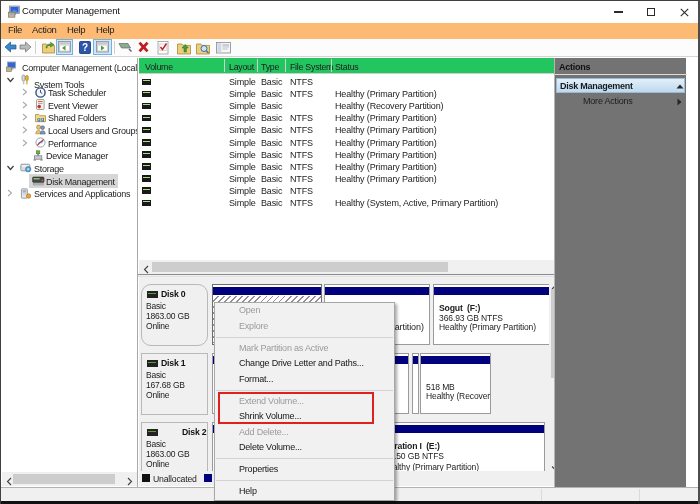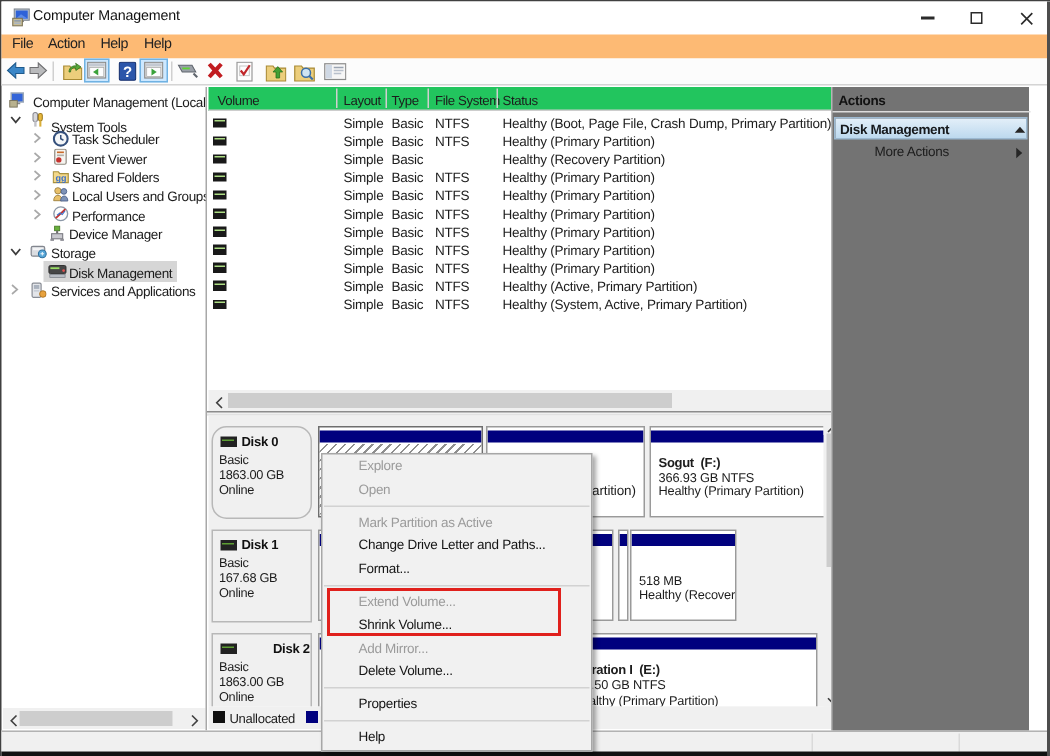--- a/index.html
+++ b/index.html
@@ -300,21 +300,20 @@
     <span class="vsep" style="left:192px;"></span>
   </div>
   <div id="volrows">
     <div class="vrow" style="top:75px;">
         <span class="vicon">
           <i></i>
         </span>
         <span class="vc" style="left:90px;">Simple</span>
         <span class="vc" style="left:122px;">Basic</span>
         <span class="vc" style="left:151px;">NTFS</span>
-        <span class="vc" style="left:196px;">Healthy (Boot, Page File, Crash Dump, Primary Partition)</span>
       </div>
     <div class="vrow" style="top:87.1px;">
         <span class="vicon">
           <i></i>
         </span>
         <span class="vc" style="left:90px;">Simple</span>
         <span class="vc" style="left:122px;">Basic</span>
         <span class="vc" style="left:151px;">NTFS</span>
         <span class="vc" style="left:196px;">Healthy (Primary Partition)</span>
       </div>
@@ -380,21 +379,20 @@
         <span class="vc" style="left:151px;">NTFS</span>
         <span class="vc" style="left:196px;">Healthy (Primary Partition)</span>
       </div>
     <div class="vrow" style="top:183.9px;">
         <span class="vicon">
           <i></i>
         </span>
         <span class="vc" style="left:90px;">Simple</span>
         <span class="vc" style="left:122px;">Basic</span>
         <span class="vc" style="left:151px;">NTFS</span>
-        <span class="vc" style="left:196px;">Healthy (Active, Primary Partition)</span>
       </div>
     <div class="vrow" style="top:196px;">
         <span class="vicon">
           <i></i>
         </span>
         <span class="vc" style="left:90px;">Simple</span>
         <span class="vc" style="left:122px;">Basic</span>
         <span class="vc" style="left:151px;">NTFS</span>
         <span class="vc" style="left:196px;">Healthy (System, Active, Primary Partition)</span>
       </div>
@@ -505,30 +503,30 @@
       </svg>
   </div>
   <div class="abs" id="statusbar">
     <span class="abs" style="left:540px;top:1px;width:1px;height:12px;background:#dadada;"></span>
     <span class="abs" style="left:638px;top:1px;width:1px;height:12px;background:#dadada;"></span>
   </div>
   <div class="abs" id="botblack"></div>
 
   <div class="abs" id="rborder"></div>
   <div class="abs" id="cmenu">
+    <div class="mi dis">Open</div>
     <div class="mi dis">Explore</div>
-    <div class="mi dis">Open</div>
     <div class="msep"></div>
     <div class="mi dis">Mark Partition as Active</div>
     <div class="mi">Change Drive Letter and Paths...</div>
     <div class="mi">Format...</div>
     <div class="msep"></div>
     <div class="mi dis">Extend Volume...</div>
     <div class="mi">Shrink Volume...</div>
-    <div class="mi dis">Add Mirror...</div>
+    <div class="mi dis">Add Delete...</div>
     <div class="mi">Delete Volume...</div>
     <div class="msep"></div>
     <div class="mi">Properties</div>
     <div class="msep"></div>
     <div class="mi">Help</div>
   </div>
   <div class="abs" id="redbox"></div>
 </div>
 
 </body></html>

